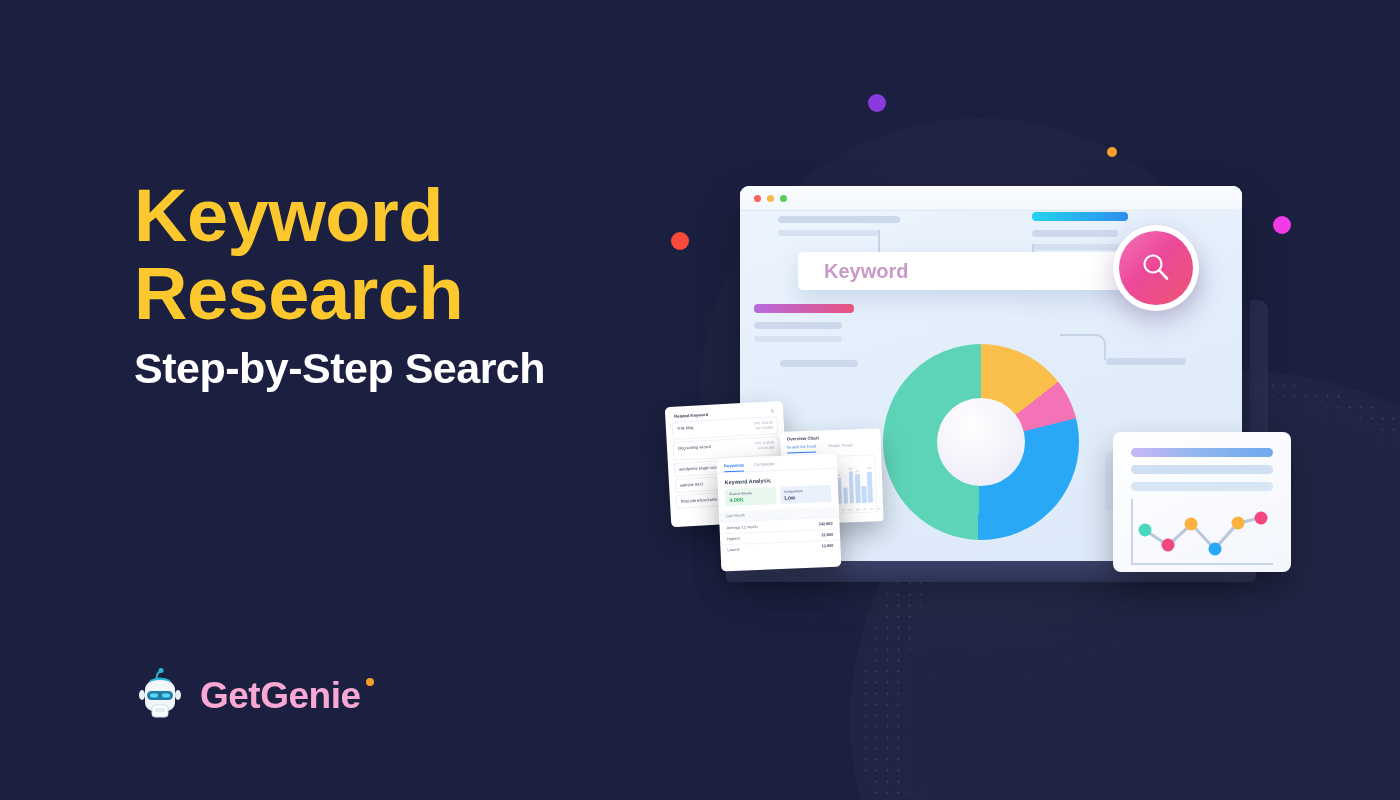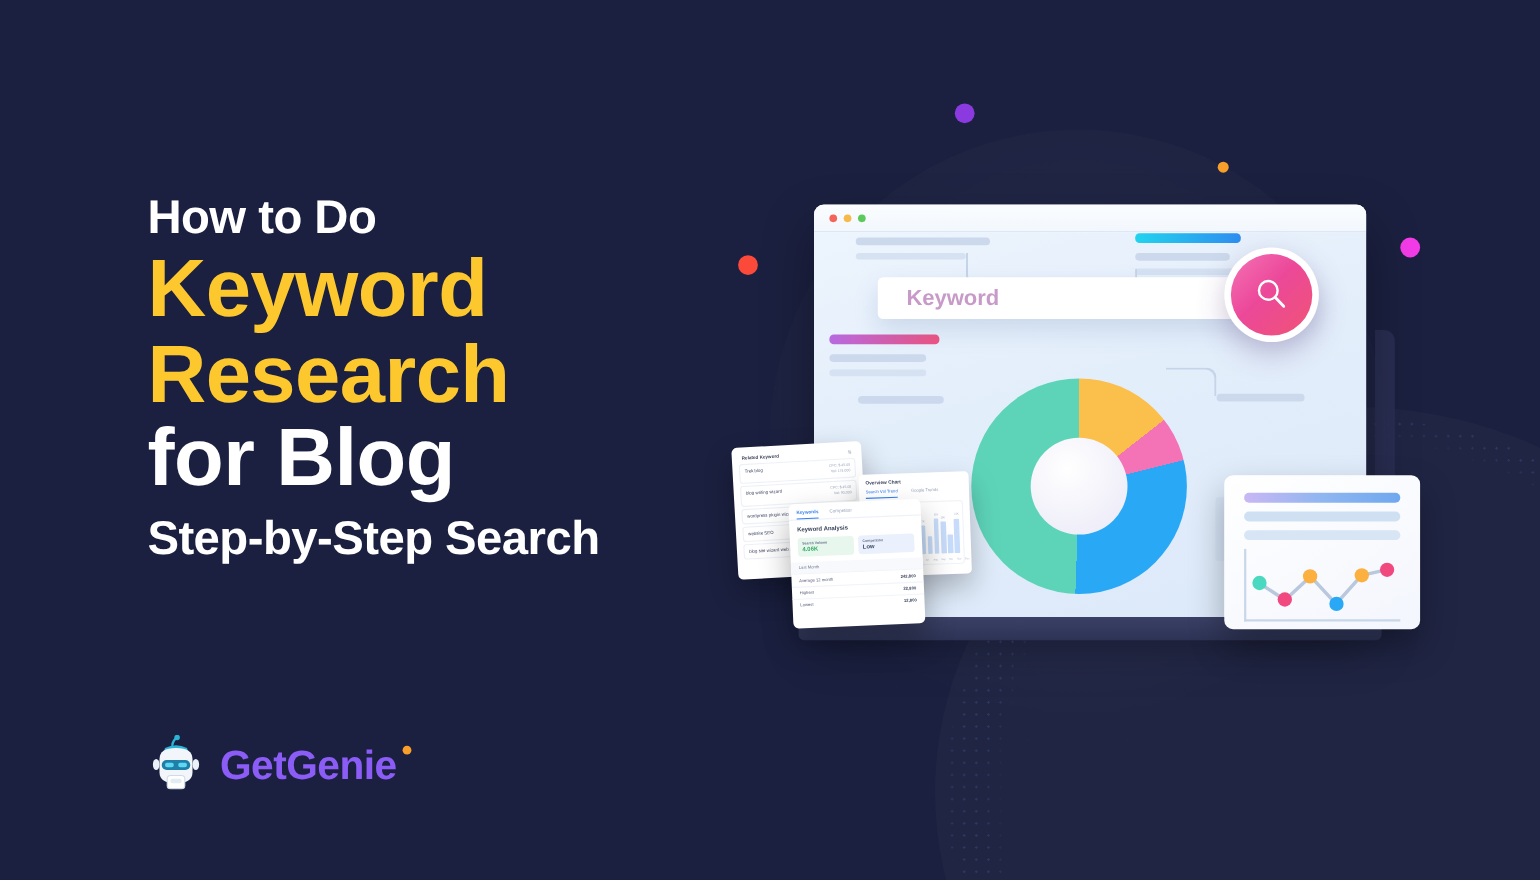--- a/index.html
+++ b/index.html
@@ -45,21 +45,21 @@
   
   #headline { position:absolute; left:134px; top:176px; width:560px; }
   .h-line { font-weight:bold; letter-spacing:-0.5px; white-space:nowrap; }
   #kicker     { font-size:43px; color:#ffffff; line-height:1.06; }
   #title-a, #title-b { font-size:74px; color:#fdc82e; line-height:1.03; margin-top:2px; }
   #title-c    { font-size:74px; color:#ffffff; line-height:1.03; }
   #subtitle   { font-size:43px; color:#ffffff; line-height:1.12; margin-top:12px; }
 
   
   #logo-block { position:absolute; left:134px; top:668px; display:flex; align-items:center; gap:14px; }
-  #logo-text { font-size:37px; font-weight:bold; color:#8b5cf6; letter-spacing:-.5px; position:relative; }
+  #logo-text { font-size:37px; font-weight:bold; color:#f9a8d4; letter-spacing:-.5px; position:relative; }
 
   
   #laptop { position:absolute; left:740px; top:186px; width:502px; }
   #laptop-shadow{
     position:absolute; left:1250px; top:300px; width:18px; height:270px;
     background:#2b3055; border-radius:0 10px 10px 0; opacity:.85;
   }
   #browser{
     width:502px; height:375px; border-radius:9px 9px 0 0; overflow:hidden;
     background:linear-gradient(165deg,#eef5fd 0%,#e3eefb 45%,#dce9f9 100%);
@@ -201,24 +201,22 @@
   <div class="corner-arc" id="arc-br"></div>
   <div id="dots-br"></div>
 
   <div class="dot" style="left:868px; top:94px;  width:18px; height:18px; background:#8b3ae0;"></div>
   <div class="dot" style="left:1107px;top:147px; width:10px; height:10px; background:#f79f2a;"></div>
   <div class="dot" style="left:671px; top:232px; width:18px; height:18px; background:#fb4a3a;"></div>
   <div class="dot" style="left:1273px;top:216px; width:18px; height:18px; background:#f33ce8;"></div>
 </div>
 
 <div id="headline">
-  <div class="h-line" id="kicker">How to Do</div>
   <div class="h-line" id="title-a">Keyword</div>
   <div class="h-line" id="title-b">Research</div>
-  <div class="h-line" id="title-c">for Blog</div>
   <div class="h-line" id="subtitle">Step-by-Step Search</div>
 </div>
 
 <div id="logo-block">
   <svg id="robot" viewBox="0 0 52 56">
     <path d="M26 3 C23 6 22 9 23 12" stroke="#2bb4d6" stroke-width="2" fill="none"></path>
     <circle cx="27" cy="2.5" r="2.5" fill="#2bb4d6"></circle>
     <path d="M16 12 q10 -5 20 0 l2 6 H14 z" fill="#2bb4d6"></path>
     <path d="M11 22 q0 -10 15 -10 q15 0 15 10 v12 q0 10 -15 10 q-15 0 -15 -10 z" fill="#f2f6fb"></path>
     <rect x="13" y="23" width="26" height="9" rx="4.5" fill="#1f7fa8"></rect>

